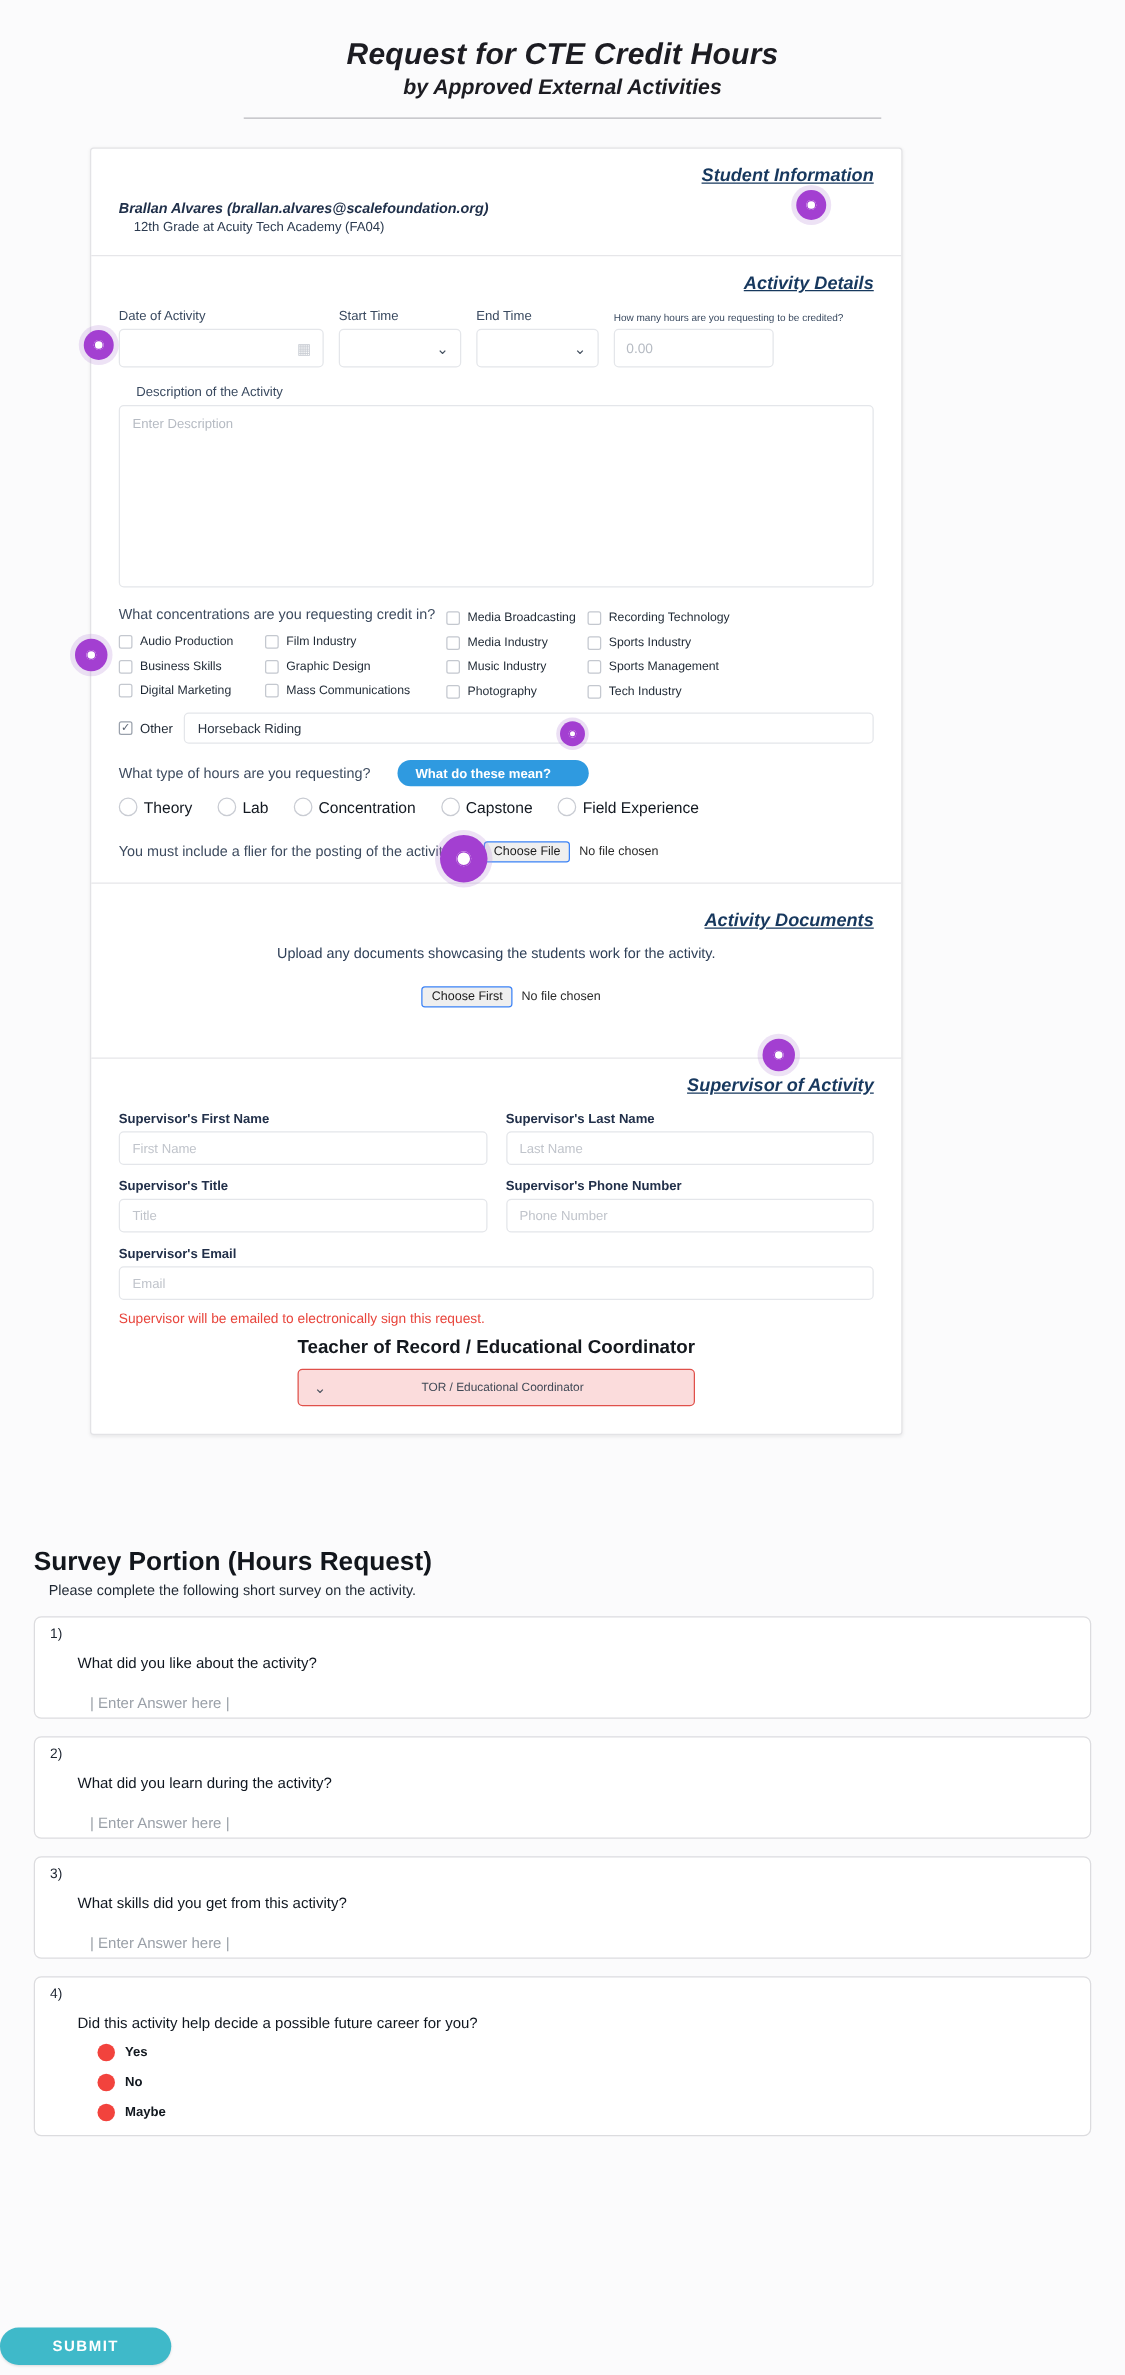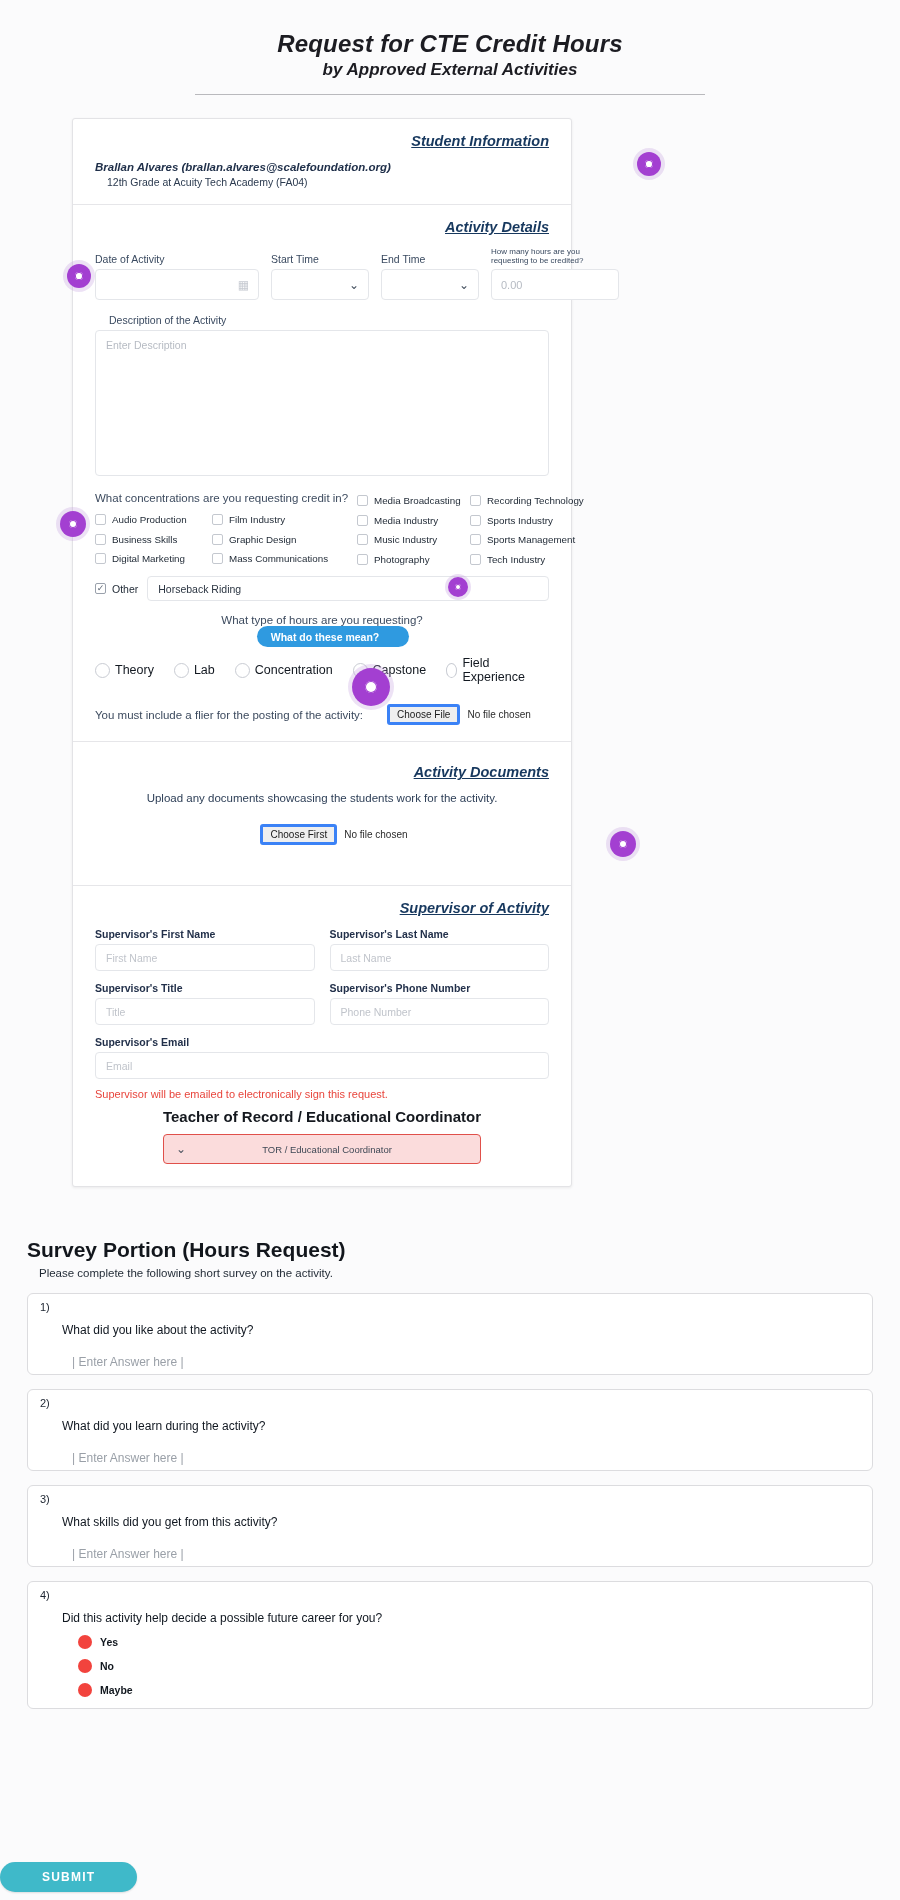--- a/index.html
+++ b/index.html
@@ -25,21 +25,21 @@
   .doc-title .line1 { font-size:24px; letter-spacing:.2px; }
   .doc-title .line2 { font-size:17px; margin-top:2px; }
   .title-rule {
     width:510px; height:1px; background:#b9b9bd;
     margin:14px auto 0 auto;
   }
 
   
   .form-card {
     position:absolute; left:72px; top:118px;
-    width:500px;
+    width:650px;
     background:#fff;
     border:1px solid #e3e3e6;
     border-radius:3px;
     box-shadow:0 1px 3px rgba(0,0,0,.07);
   }
   .section { padding:14px 22px 16px 22px; border-bottom:1px solid #e6e6e9; position:relative; }
   .section:last-child { border-bottom:none; }
   .section-title {
     text-align:right;
     font-style:italic;
@@ -98,21 +98,21 @@
   .cb.checked { border-color:#9aa1ac; display:flex; align-items:center; justify-content:center; }
   .cb.checked:after { content:"✓"; font-size:9px; color:#5b6472; line-height:1; }
   .other-lbl { font-size:10.5px; color:#1d2733; margin-right:9px; }
   .other-input {
     flex:1; height:25px; border:1px solid #e4e6ea; border-radius:4px;
     display:flex; align-items:center; padding:0 10px;
     font-size:10.5px; color:#2b3542;
   }
 
   
-  .htype-row { display:flex; align-items:center; margin-top:13px;flex-direction:column; }
+  .htype-row { display:flex; align-items:center; margin-top:13px; }
   .htype-q { font-size:11.5px; color:#3d4b5f; }
   .pill {
     margin-left:22px; background:#2f9ae0; color:#fff;
     border-radius:13px; height:21px; padding:0 30px 0 14px;
     display:flex; align-items:center; font-size:10.5px; font-weight:bold;
     position:relative;
   }
   .radio-row { display:flex; align-items:center; margin-top:9px; gap:0; }
   .rad-item { display:flex; align-items:center; margin-right:20px; }
   .rad {
@@ -120,21 +120,21 @@
     background:#fff; margin-right:5px;
   }
   .rad-lbl { font-size:12.5px; color:#121820; font-weight:normal; }
 
   .flier-row { display:flex; align-items:center; margin-top:20px; }
   .flier-lbl { font-size:11.5px; color:#3d4b5f; }
   .filebtn {
     margin-left:24px; display:flex; align-items:center; gap:7px;
   }
   .fbtn {
-    border:3px solid #3b82f6; background:#efefef; border-radius:3px;
+    border:1px solid #3b82f6; background:#efefef; border-radius:3px;
     font-size:10px; padding:2px 7px; color:#1a1a1a;
   }
   .fname { font-size:10px; color:#2b2b2b; }
 
   
   .docs-sec { padding-top:22px; padding-bottom:40px; }
   .docs-text { text-align:center; font-size:11.5px; color:#2f4058; margin-top:10px; }
   .docs-file { display:flex; justify-content:center; margin-top:20px; }
 
   

